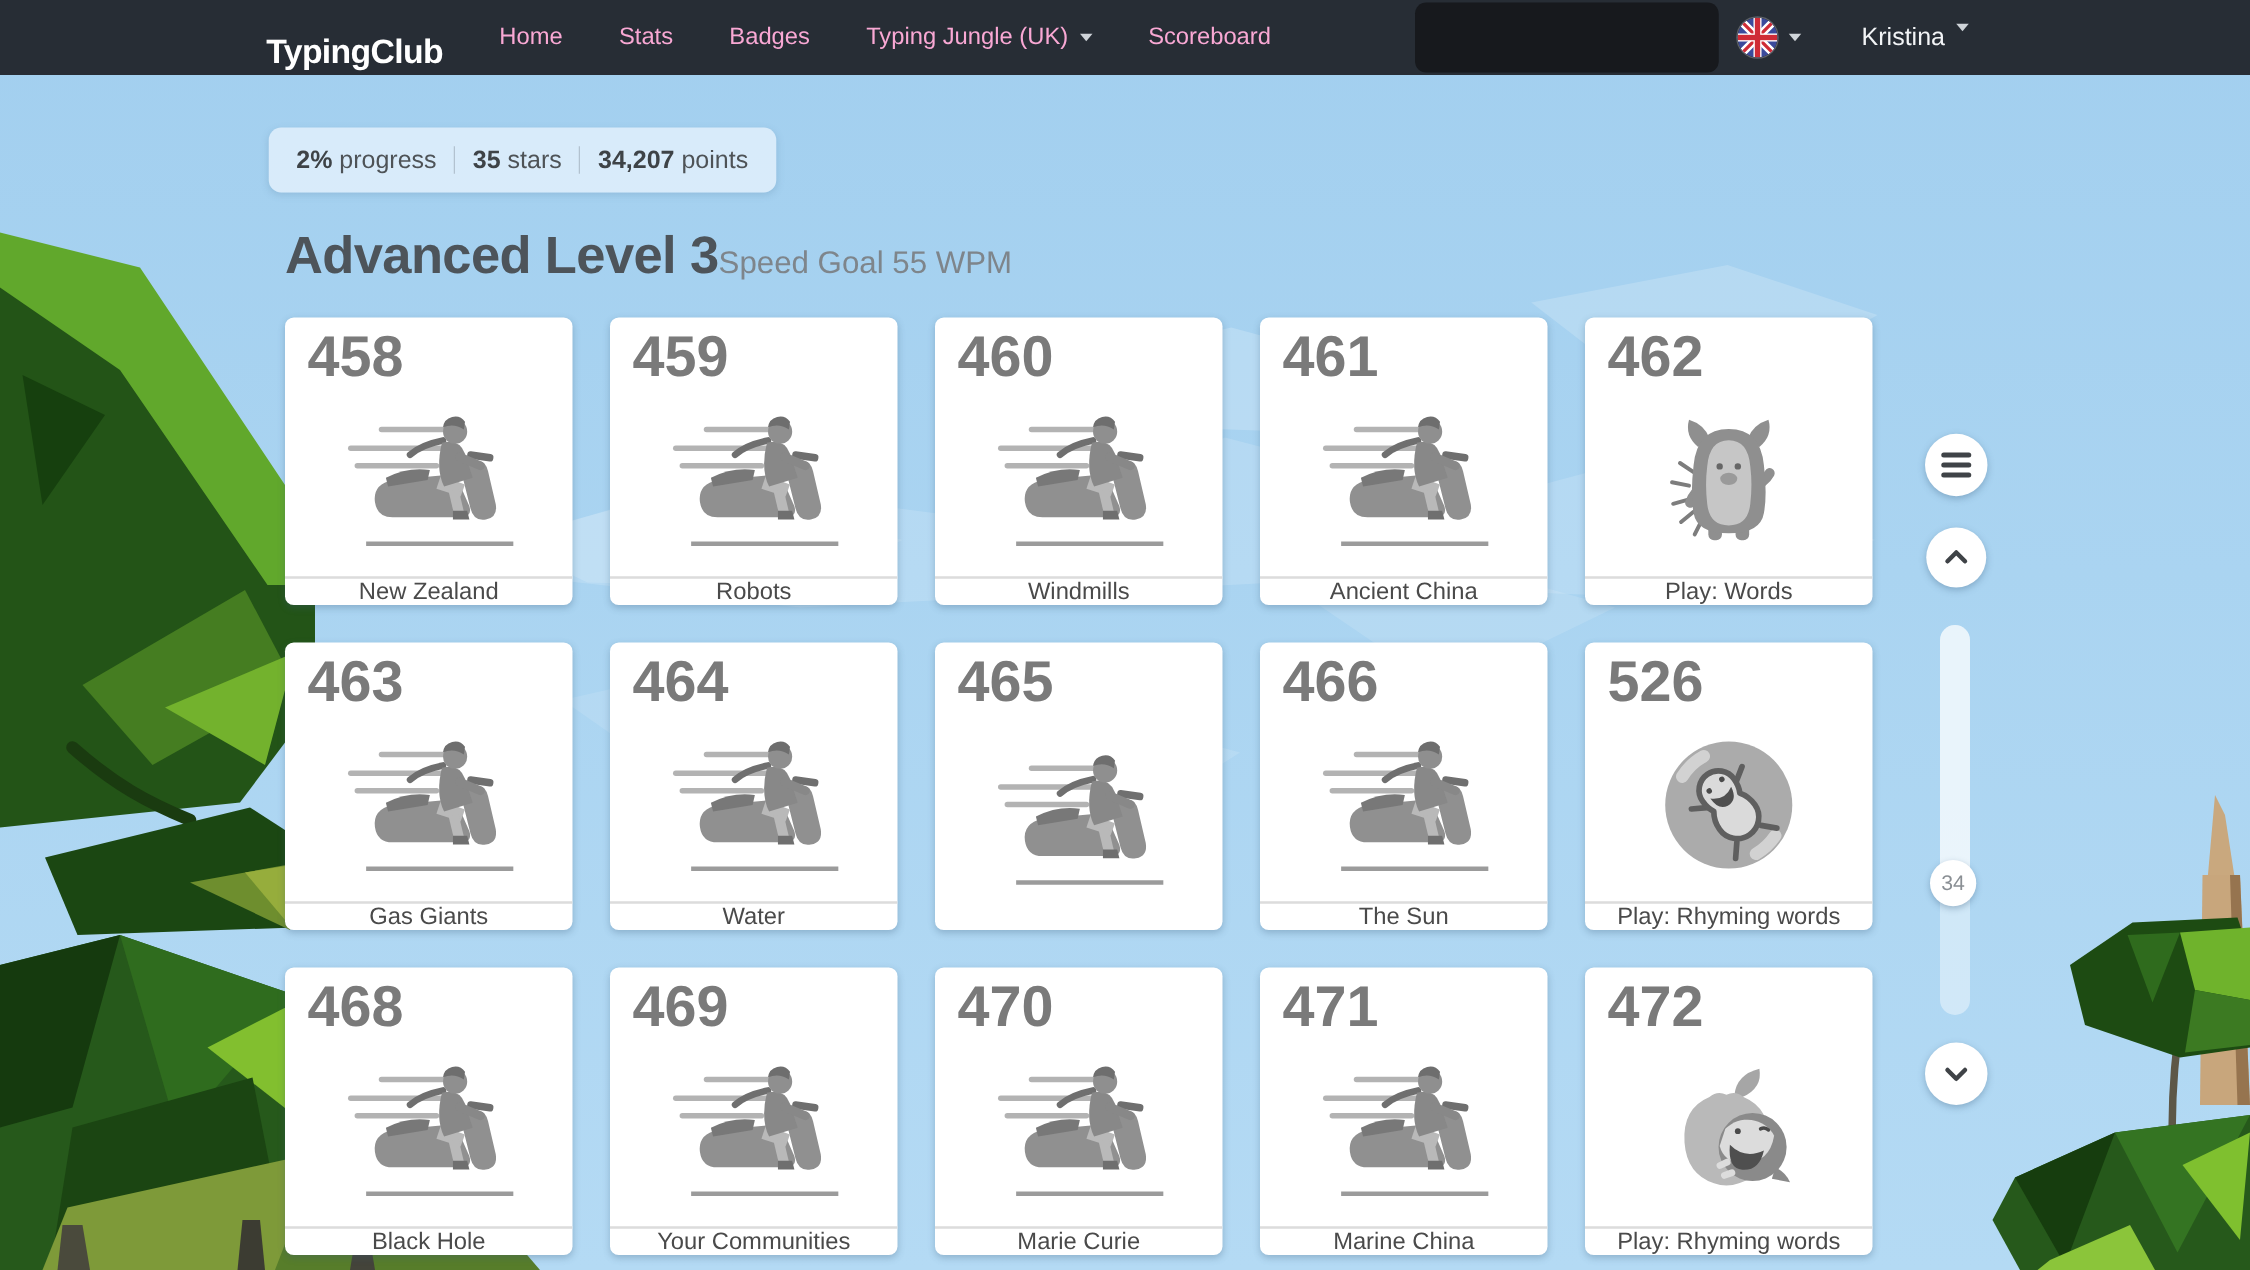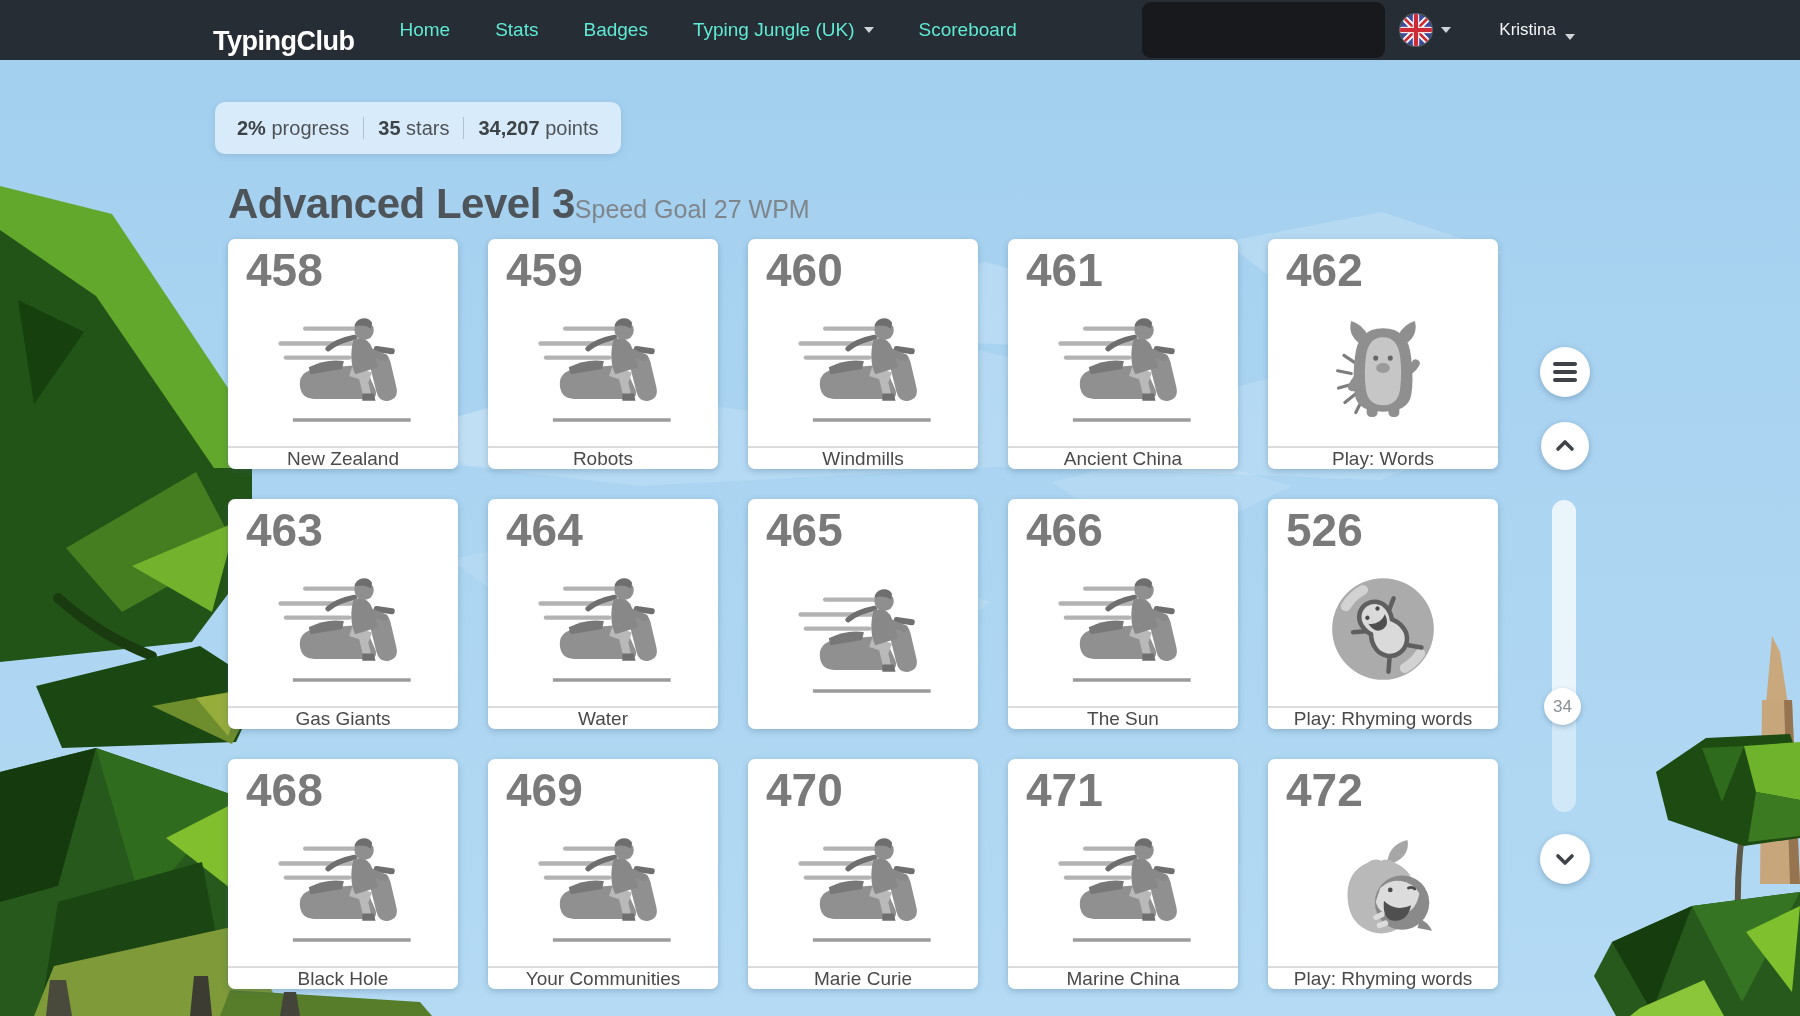--- a/index.html
+++ b/index.html
@@ -10,43 +10,43 @@
 
   
   .bg-svg { position:absolute; inset:0; z-index:0; pointer-events:none; }
 
   
   .navbar { position:absolute; top:0; left:0; width:1800px; height:60px; z-index:6;
             background:#272d35; display:flex; align-items:center;
             padding-left:213px; padding-right:225px; }
   .logo { font-size:27px; font-weight:700; color:#ffffff; letter-spacing:-.5px;margin-top:23px; }
   .nav-menu { display:flex; gap:45px; margin-left:45px; align-items:center; }
-  .nav-item { display:flex; align-items:center; font-size:19px; color:#5eead4; cursor:pointer; white-space:nowrap;text-align:right; }
+  .nav-item { display:flex; align-items:center; font-size:19px; color:#f9a8d4; cursor:pointer; white-space:nowrap;text-align:right; }
   .caret { display:inline-block; width:0; height:0; border-left:5px solid transparent;
            border-right:5px solid transparent; border-top:6px solid #cfd4d9; margin-left:9px; }
   .search-box { margin-left:auto; width:243px; height:56px; background:#17191d; border-radius:9px; }
   .lang { display:flex; align-items:center; margin-left:15px; cursor:pointer; }
   .lang svg { width:32px; height:32px; border-radius:50%; box-shadow:0 0 0 1px rgba(255,255,255,.25); }
-  .user { display:flex; align-items:flex-end; margin-left:48px; font-size:17px; color:#f2f4f6; cursor:pointer; }
+  .user { display:flex; align-items:flex-start; margin-left:48px; font-size:20px; color:#f2f4f6; cursor:pointer; }
 
   
   .pill { position:absolute; left:215px; top:102px; height:52px; z-index:2;
           background:rgba(226,240,251,.85); border-radius:10px;
           display:flex; align-items:center; padding:0 22px; gap:14px;
           box-shadow:0 2px 6px rgba(90,130,165,.25); font-size:20px; color:#4e5357; }
   .pill b { color:#3e4347; font-weight:700; }
   .pill-divider { width:1px; height:22px; background:#b2c2d0; }
 
   
   .heading { position:absolute; left:228px; top:180px; z-index:2; display:flex; align-items:baseline; }
   .heading h1 { font-size:42px; font-weight:800; color:#4d545a; letter-spacing:-.5px; }
   .heading .sub { font-size:25px; color:#7e858b; }
 
   
-  .grid { position:absolute; left:228px; top:239px; z-index:2; display:grid;
+  .grid { position:absolute; left:228px; top:254px; z-index:2; display:grid;
           grid-template-columns:repeat(5,230px); grid-auto-rows:230px; column-gap:29px; row-gap:31px;gap:30px; }
   .card { background:#ffffff; border-radius:7px; overflow:hidden; cursor:pointer;
           box-shadow:0 2px 6px rgba(55,90,120,.30); display:flex; flex-direction:column; }
   .card-number { margin:8px 0 0 18px; font-size:46px; font-weight:800; color:#7a7a7a; line-height:1; }
   .card-icon { flex:1; display:flex; align-items:center; justify-content:center; padding-bottom:2px; }
   .card-footer { height:23px; border-top:2px solid #dcdcdc; display:flex; align-items:center; justify-content:center; }
   .card-footer span { font-size:19px; color:#4a4a4a; }
 
   
   .circle-btn { position:absolute; z-index:4; background:#ffffff; border-radius:50%;
@@ -169,21 +169,21 @@
     <span class="pill-divider"></span>
     <span><b>35</b>
       <span>stars</span></span>
     <span class="pill-divider"></span>
     <span><b>34,207</b>
       <span>points</span></span>
   </div>
 
   <div class="heading">
     <h1>Advanced Level 3</h1>
-    <span class="sub">Speed Goal 27 WPM</span>
+    <span class="sub">Speed Goal 55 WPM</span>
   </div>
 
   <main class="grid">
       <div class="card">
         <div class="card-number">458</div>
         <div class="card-icon">
           <svg width="150" height="116" viewBox="0 0 170 132" xmlns="http://www.w3.org/2000/svg">
   <g stroke="#b3b3b3" stroke-width="5" stroke-linecap="round">
     <line x1="42" y1="20" x2="116" y2="20"></line>
     <line x1="14" y1="37" x2="102" y2="37"></line>

